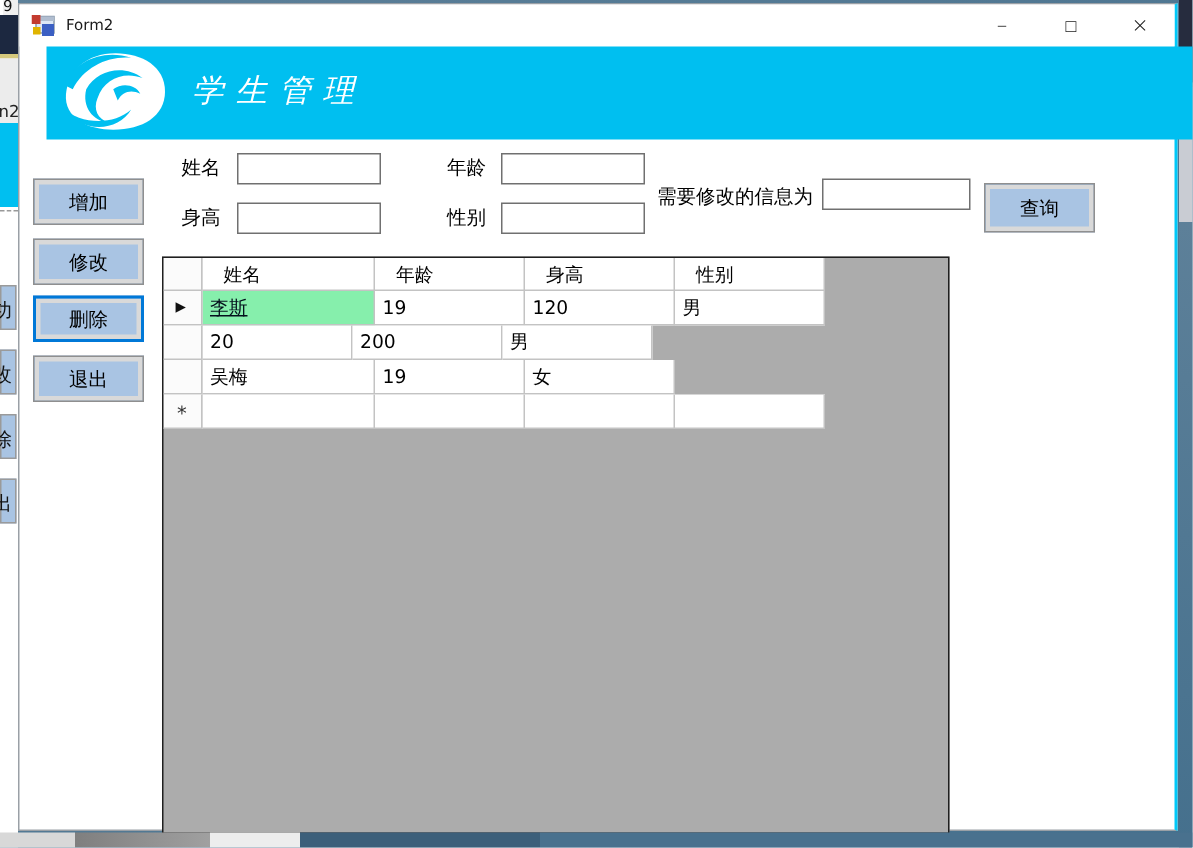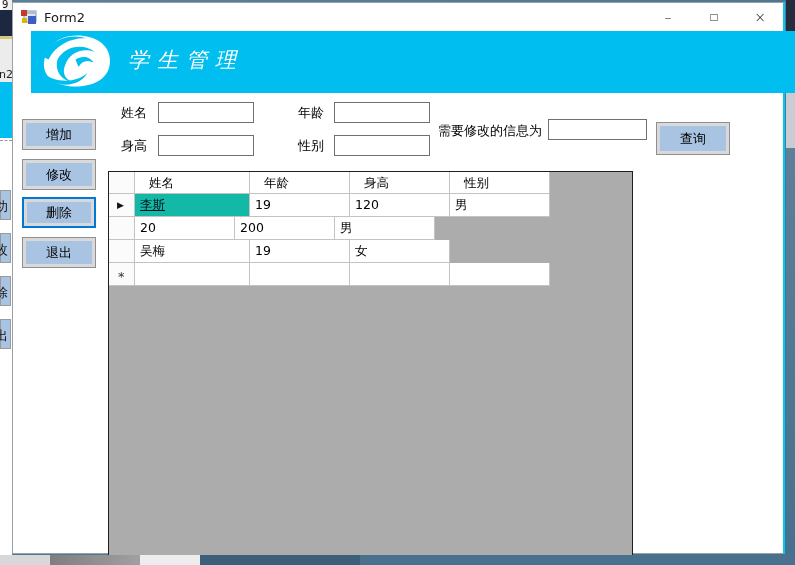--- a/index.html
+++ b/index.html
@@ -33,21 +33,21 @@
   .taskbar .t2 { position:absolute; left:50px; width:90px; height:10px; background:linear-gradient(90deg,#7f7f7f,#a0a0a0); }
   .taskbar .t3 { position:absolute; left:140px; width:60px; height:10px; background:#ededed; }
   .taskbar .t4 { position:absolute; left:200px; width:160px; height:10px; background:#3c5f7a; }
   .taskbar .t5 { position:absolute; left:360px; width:435px; height:10px; background:#49718e; }
 
   
   .window { position:absolute; left:12px; top:2px; width:773px; height:552px; z-index:2;
             background:#fff; border:1px solid #9aa0a6; border-right:2px solid #00c8f8; }
   .titlebar { position:absolute; left:0; top:0; width:100%; height:28px; background:#fff; display:flex; align-items:center; }
   .titlebar .app-icon { margin-left:8px; width:16px; height:16px; }
-  .titlebar .title { margin-left:7px; font-size:13px; color:#1a1a1a; }
+  .titlebar .title { margin-left:7px; font-size:10px; color:#1a1a1a; }
   .controls { margin-left:auto; display:flex; height:28px; }
   .ctrl { width:46px; height:28px; display:flex; align-items:center; justify-content:center;
           font-size:14px; color:#1a1a1a; font-weight:300; cursor:default; }
   .ctrl.max { font-size:12px; }
 
   .banner { position:absolute; left:0; top:28px; width:100%; height:62px; background:#00bff0;margin-left:18px; }
   .banner .logo { position:absolute; left:8px; top:3px; }
   .banner .app-title { position:absolute; left:97px; top:15px; color:#fff; font-size:21px;
       font-style:italic; letter-spacing:8px; font-family:"DejaVu Serif","Liberation Serif",serif; }
 
@@ -75,21 +75,21 @@
 
   
   .grid { position:absolute; left:95px; top:168px; width:525px; height:385px;
           background:#acacac; border:1px solid #1f1f1f; overflow:hidden; }
   .g-row { display:flex; }
   .g-cell { background:#fff; border-right:1px solid #c3c3c3; border-bottom:1px solid #c3c3c3;
             font-size:12.5px; color:#000; height:23px; line-height:22px; padding-left:5px; overflow:hidden; }
   .g-hrow .g-cell { height:22px; line-height:21px; padding-left:14px; }
   .g-rowhead { width:26px; background:#fbfbfb; padding-left:0; position:relative; }
   .g-c1 { width:115px; } .g-c { width:100px; }
-  .g-cell.selected { background:#14b8a6; color:#04101c;text-decoration:underline; }
+  .g-cell.selected { background:#86efac; color:#04101c;text-decoration:underline; }
   .marker { position:absolute; left:8px; top:0; font-size:9px; line-height:23px; color:#111; }
   .marker-new { position:absolute; left:9px; top:3px; font-size:13px; color:#333; }
 </style>
 </head>
 <body>
 
 <div class="bg-left">
   <div class="navy"></div>
   <div class="goldline"></div>
   <div class="titlebar2"></div>

